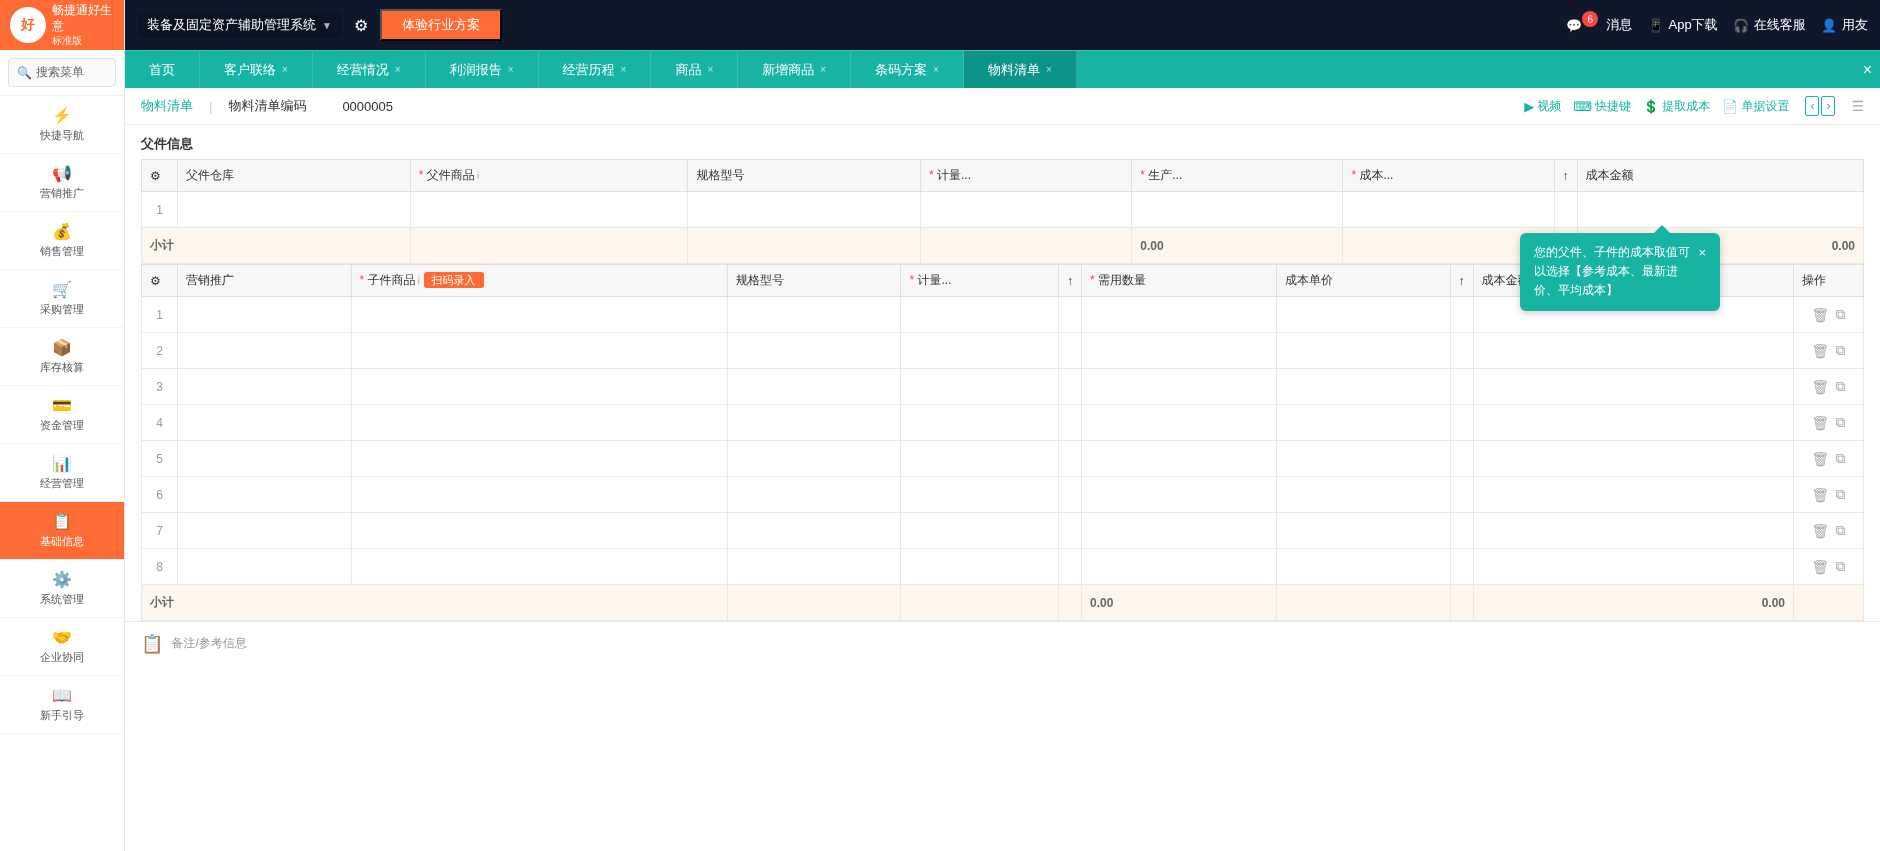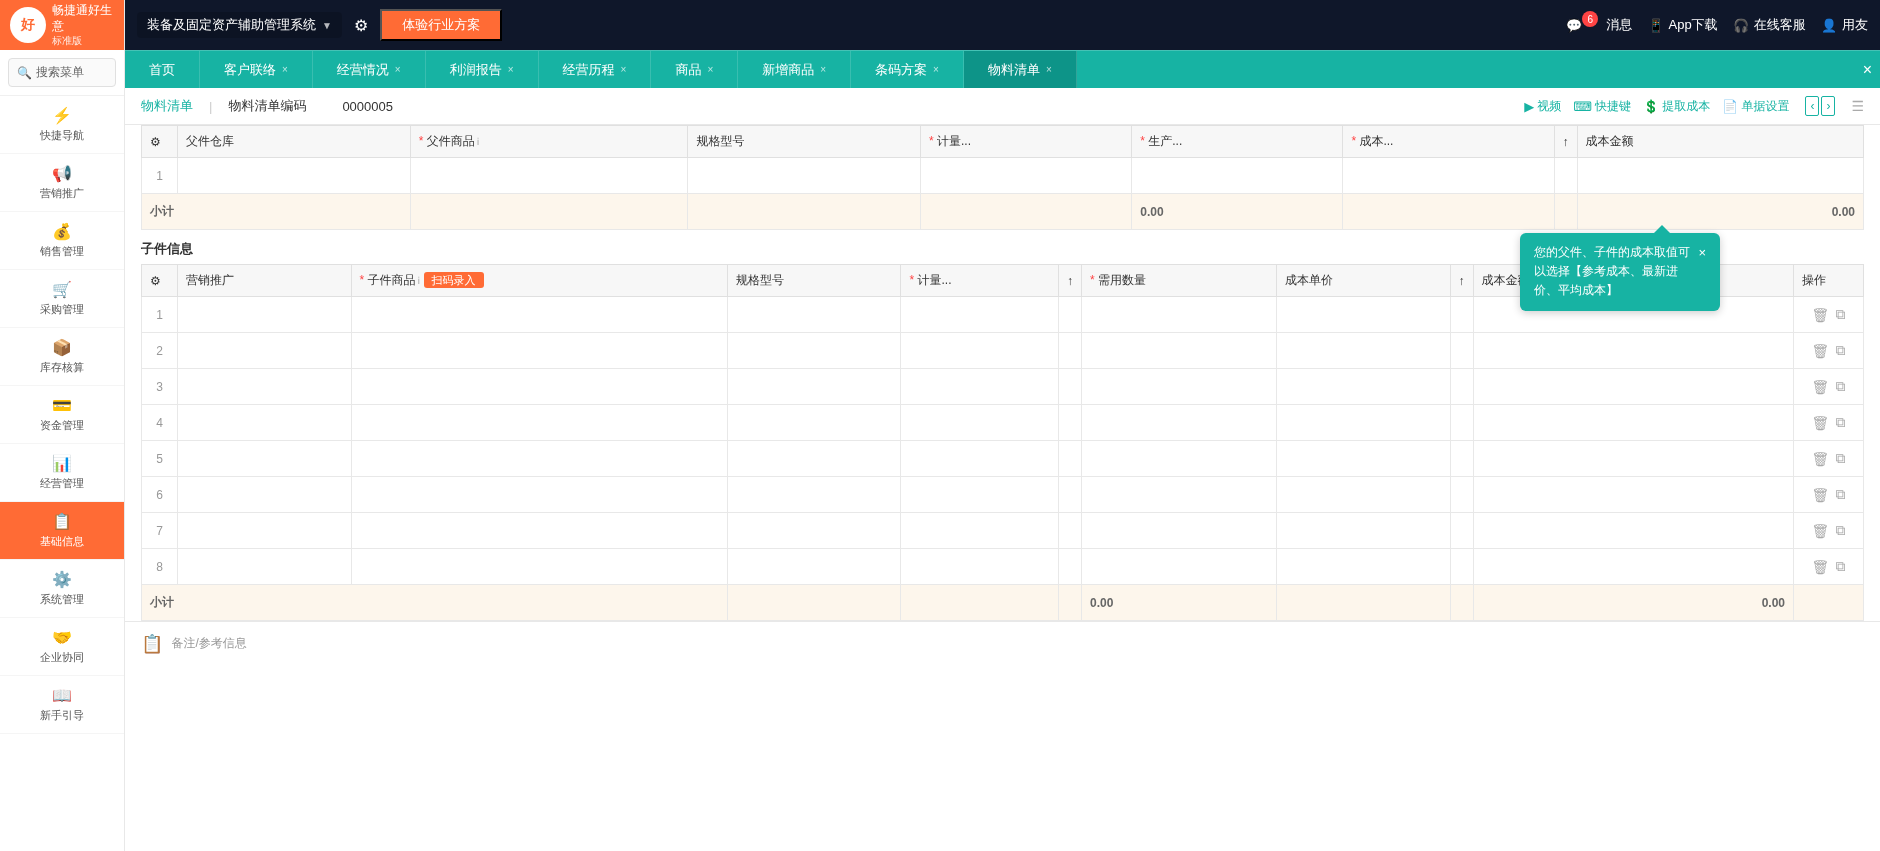--- a/index.html
+++ b/index.html
@@ -250,20 +250,21 @@
         <span style="color:#aaa;font-size:14px;cursor:pointer;margin-left:4px;">☰</span>
       </div>
     </div>
 
     <div class="tooltip-bubble">
       <span class="tooltip-close">×</span>
       <span>您的父件、子件的成本取值可以选择【参考成本、最新进价、平均成本】</span>
     </div>
 
     <div class="section">
+      <div class="section-title">父件信息</div>
       <table class="data-table">
         <thead>
           <tr>
             <th class="th-gear" style="width:36px;">⚙</th>
             <th>父件仓库</th>
             <th><span class="th-required">*</span> 父件商品<span class="info-icon">ℹ</span></th>
             <th>规格型号</th>
             <th><span class="th-required">*</span> 计量...</th>
             <th><span class="th-required">*</span> 生产...</th>
             <th><span class="th-required">*</span> 成本...</th>
@@ -291,21 +292,20 @@
             <td class="val">0.00</td>
             <td></td>
             <td></td>
             <td class="val cost-amount-col">0.00</td>
           </tr>
         </tbody>
       </table>
     </div>
 
     <div class="section">
-      <div class="section-title">子件信息</div>
       <table class="data-table">
         <thead>
           <tr>
             <th class="th-gear" style="width:36px;">⚙</th>
             <th>营销推广</th>
             <th>
               <span class="th-required">*</span> 子件商品<span class="info-icon">ℹ</span>
               <span class="scan-btn">扫码录入</span>
             </th>
             <th>规格型号</th>

